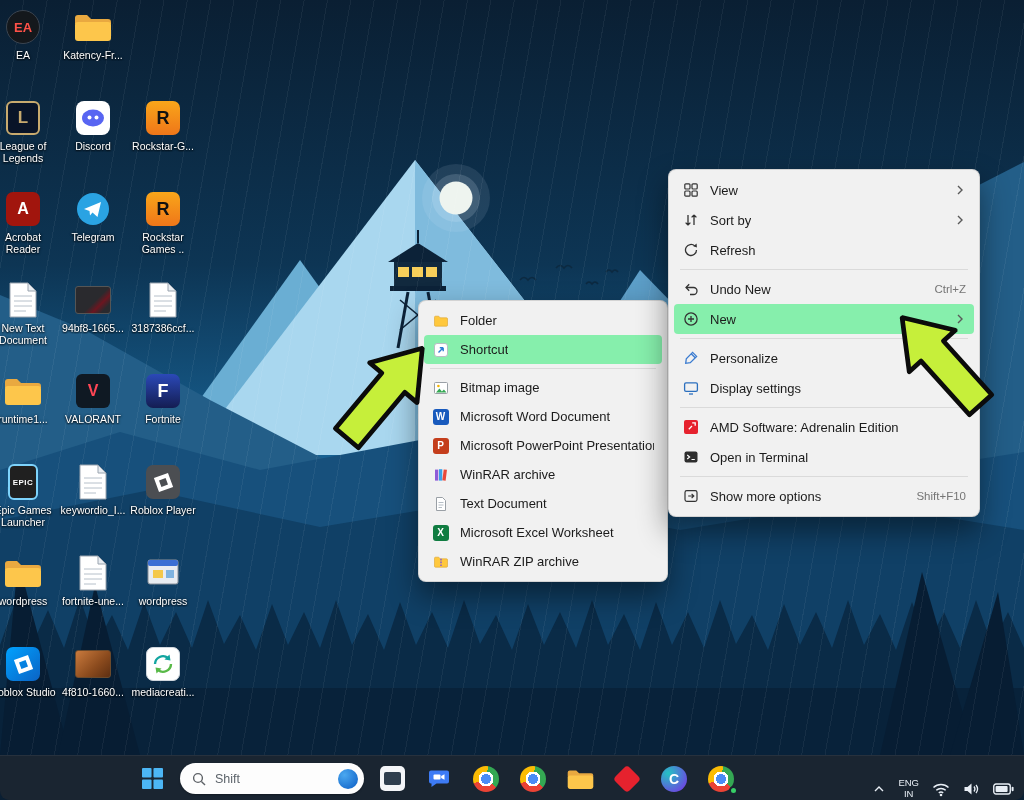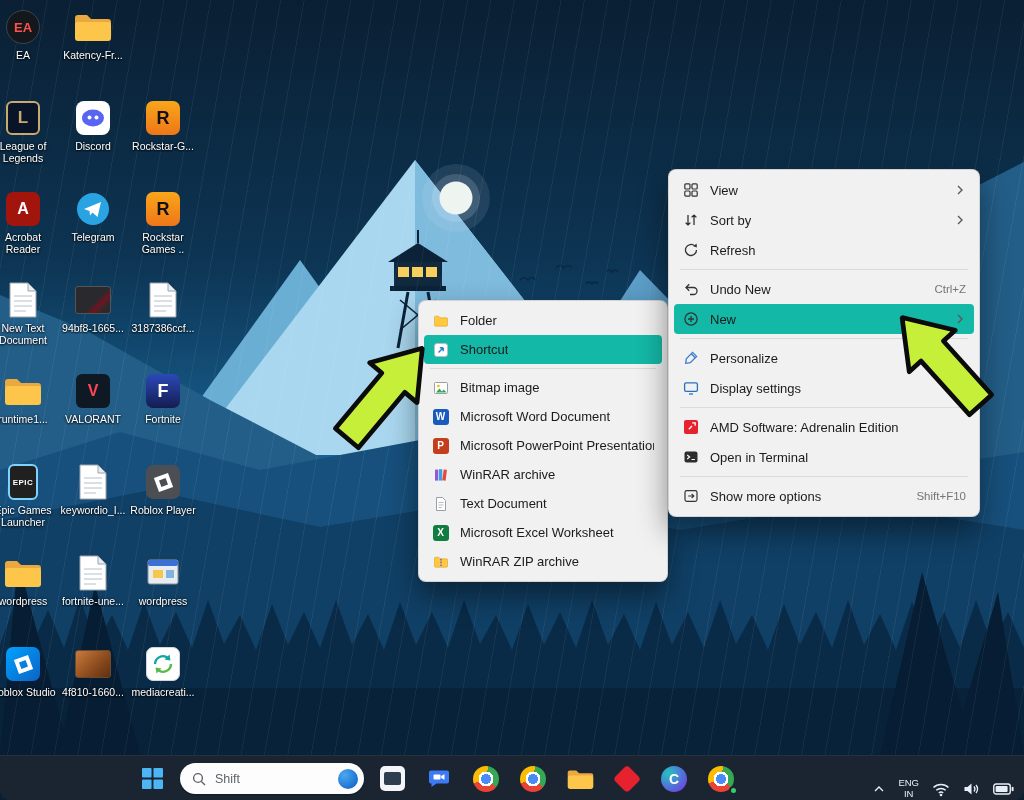--- a/index.html
+++ b/index.html
@@ -48,21 +48,21 @@
   .roblox-sq { width:15px; height:15px; border:4px solid #fff; transform:rotate(-20deg); }
 
   
   .menu { position:absolute; background:#f1f1f1; border:1px solid rgba(0,0,0,.12); border-radius:8px;
     box-shadow:0 14px 30px rgba(0,0,0,.45); padding:5px 0; z-index:10; }
   .context-menu { left:668px; top:169px; width:312px; }
   .sub-menu { left:418px; top:300px; width:250px; }
   .mi { height:30px; margin:0 5px; padding:0 8px; border-radius:4px; display:flex; align-items:center; gap:11px;
     font-size:13px; color:#1b1b1b; cursor:default; }
   .sub-menu .mi { height:29px; }
-  .mi.hl { background:#14b8a6; }
+  .mi.hl { background:#86efac; }
   .mi .ico { width:17px; height:17px; display:flex; align-items:center; justify-content:center; flex:0 0 17px; }
   .mi .lbl { white-space:nowrap; overflow:hidden; }
   .mi .kbd { margin-left:auto; font-size:11.5px; color:#757575; }
   .mi .chev { margin-left:auto; display:flex; }
   .sep { height:1px; background:#dadada; margin:4px 11px; }
   .of { width:16px; height:16px; border-radius:3px; color:#fff; font-size:10px; font-weight:bold;
     display:flex; align-items:center; justify-content:center; }
 
   
   .arrow { position:absolute; z-index:20; pointer-events:none; }

